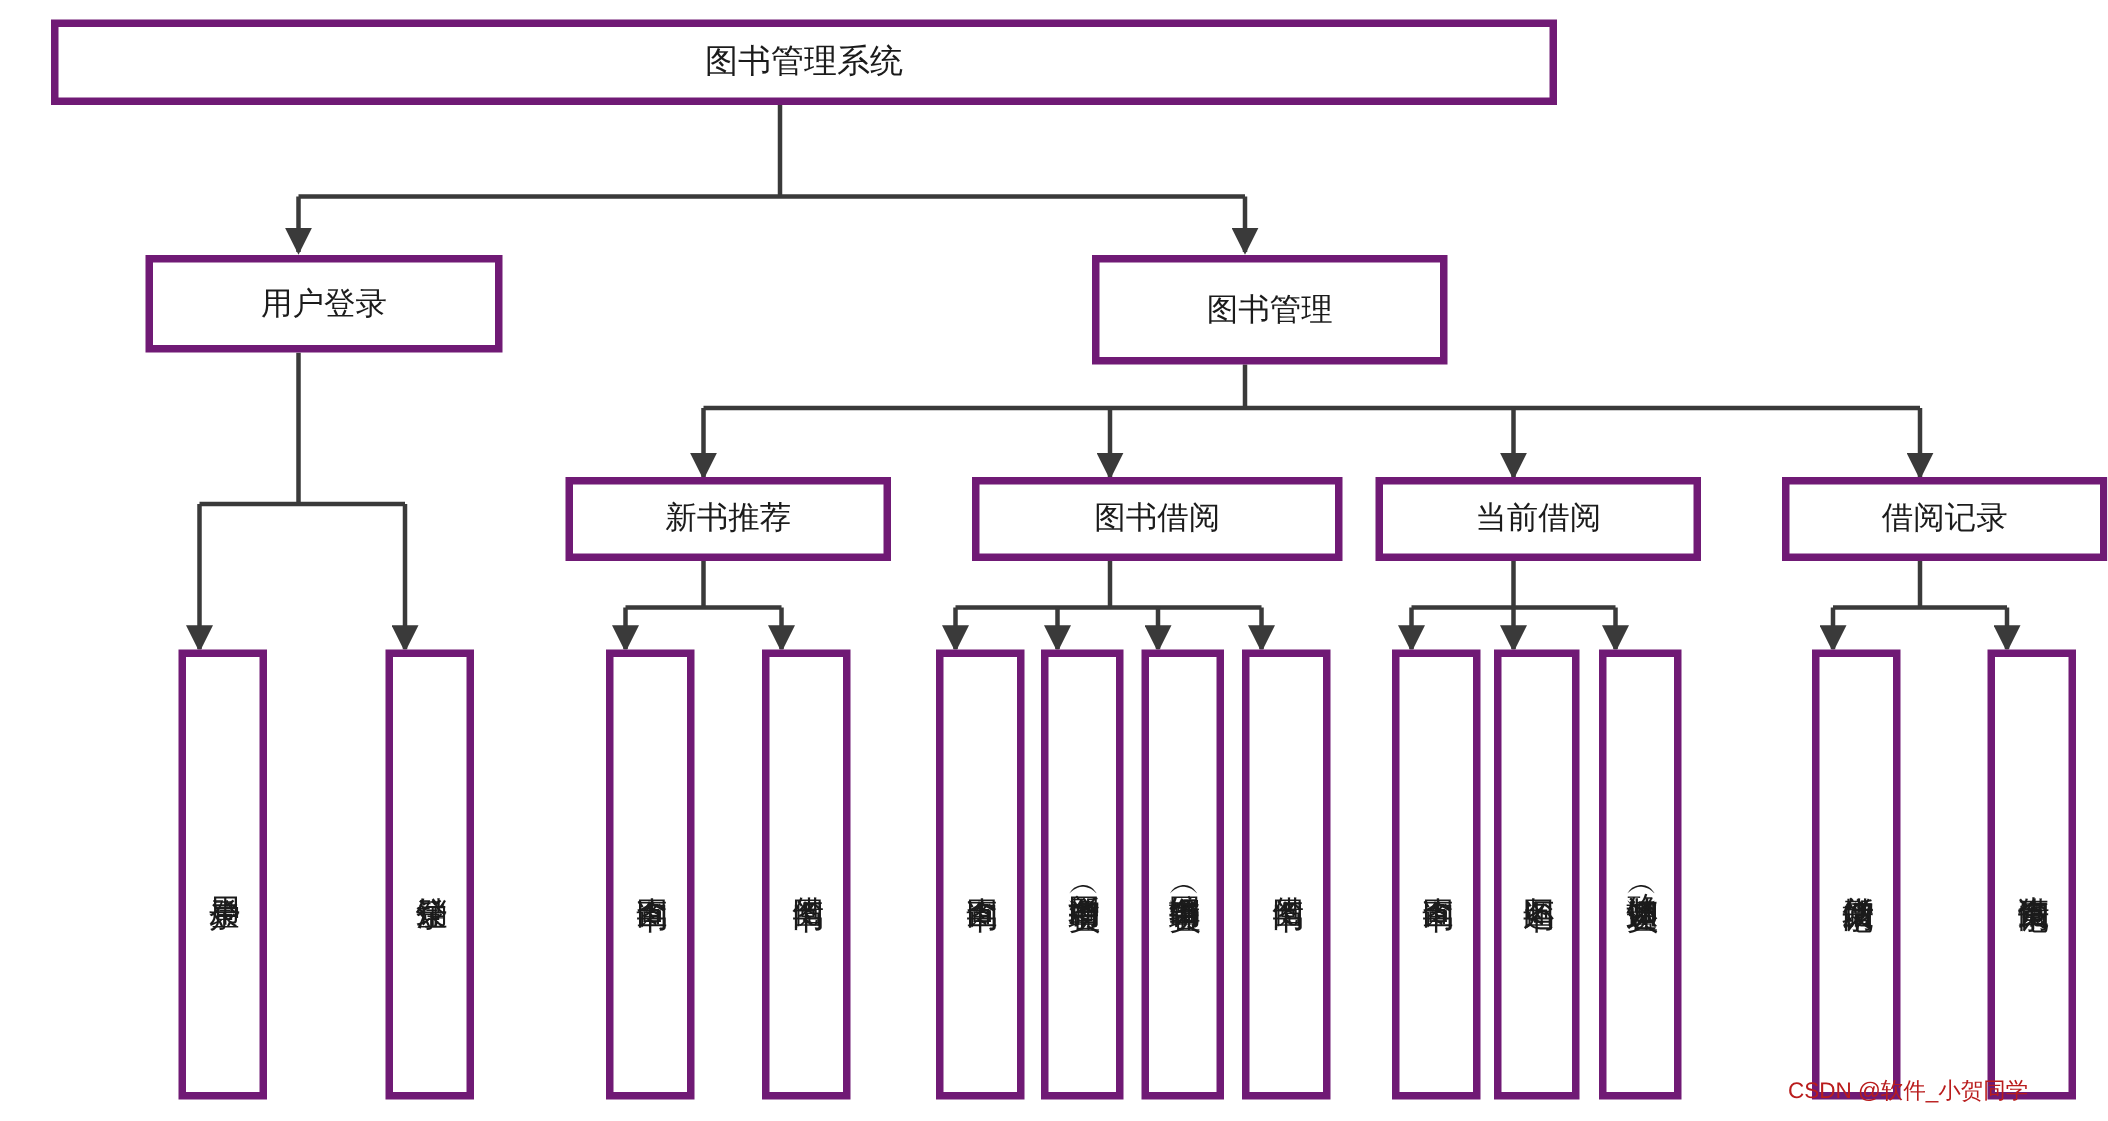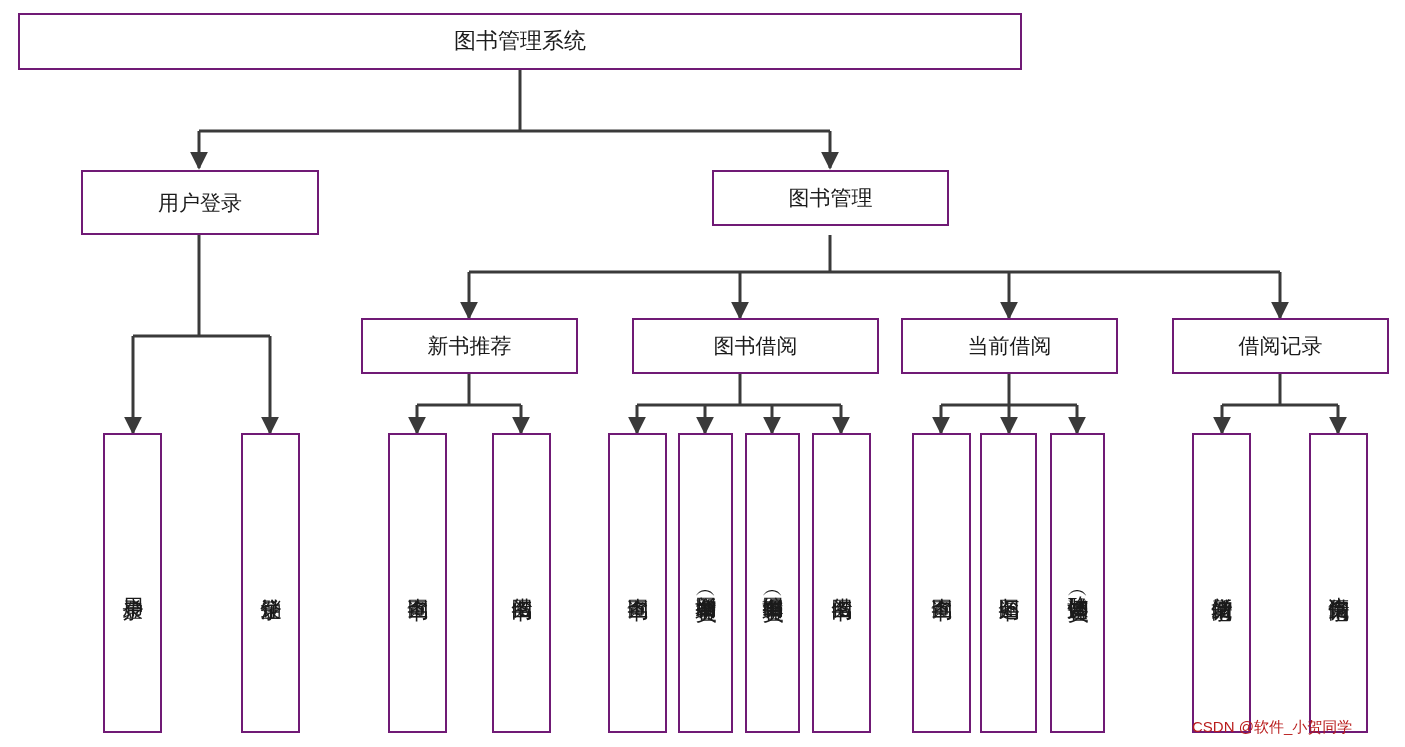--- a/index.html
+++ b/index.html
@@ -23,25 +23,26 @@
     left: 0;
     top: 0;
     width: 1405px;
     height: 747px;
     pointer-events: none;
   }
   .node {
     position: absolute;
     box-sizing: border-box;
     background: #ffffff;
-    border: 2px solid #701a75;
+    border: 5px solid #701a75;
     display: flex;
     align-items: center;
     justify-content: center;
     color: #1b1b1b;
+    margin-left: 16px;
   }
   .node.h {
     
     font-size: 21px;
     letter-spacing: 0px;
     line-height: 1.1;
   }
   .node.root {
     font-size: 22px;
   }
@@ -115,21 +116,21 @@
       <path d="M 1280 374 L 1280 405"></path>
       <path d="M 1222 405 L 1338 405"></path>
       <path d="M 1222 405 L 1222 433" marker-end="url(#arrow)"></path>
       <path d="M 1338 405 L 1338 433" marker-end="url(#arrow)"></path>
     </g>
   </svg>
 
   <div class="node h root" style="left:18px; top:13px; width:1004px; height:57px;">图书管理系统</div>
 
   <div class="node h" style="left:81px; top:170px; width:238px; height:65px;">用户登录</div>
-  <div class="node h" style="left:712px; top:170px; width:237px; height:56px;">图书管理</div>
+  <div class="node h" style="left:712px; top:170px; width:237px; height:73px;">图书管理</div>
 
   <div class="node h" style="left:361px; top:318px; width:217px; height:56px;">新书推荐</div>
   <div class="node h" style="left:632px; top:318px; width:247px; height:56px;">图书借阅</div>
   <div class="node h" style="left:1172px; top:318px; width:217px; height:56px;">借阅记录</div>
   <div class="node h" style="left:901px; top:318px; width:217px; height:56px;">当前借阅</div>
 
   <div class="node v" style="left:103px; top:433px; width:59px; height:300px;">用户登录</div>
   <div class="node v" style="left:241px; top:433px; width:59px; height:300px;">注销登录</div>
 
   <div class="node v" style="left:388px; top:433px; width:59px; height:300px;">查询图书</div>

